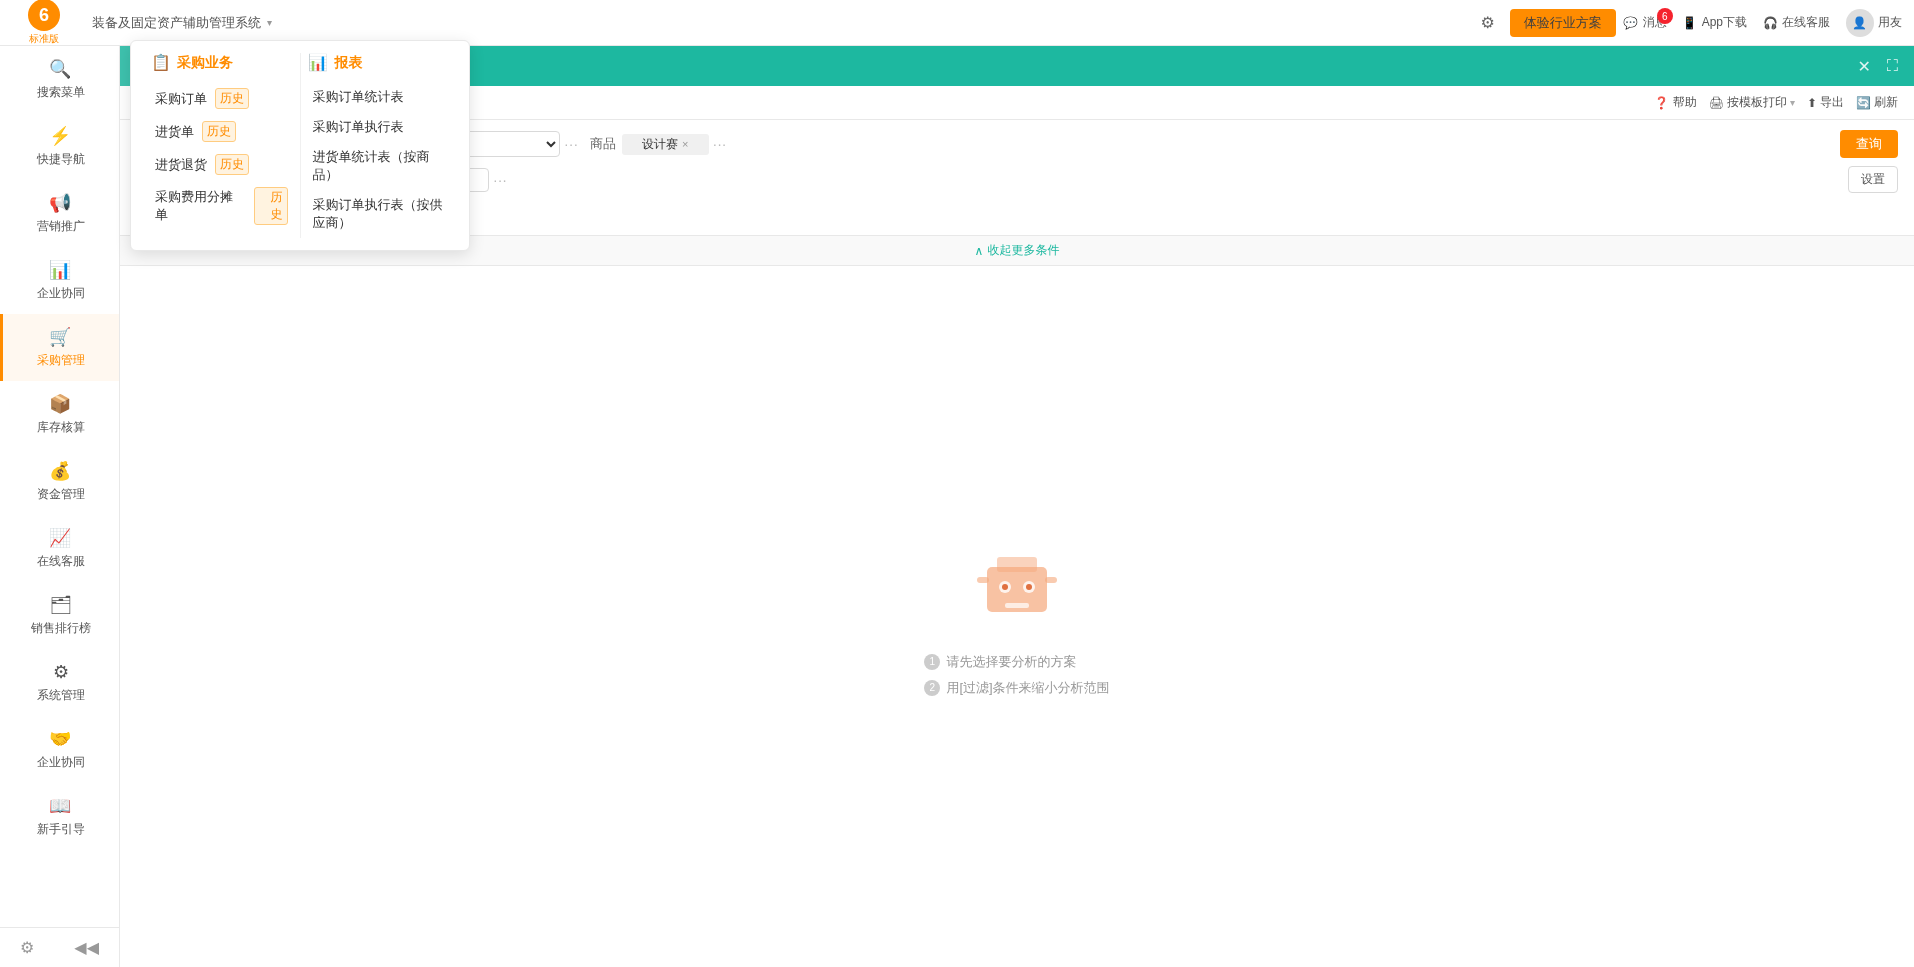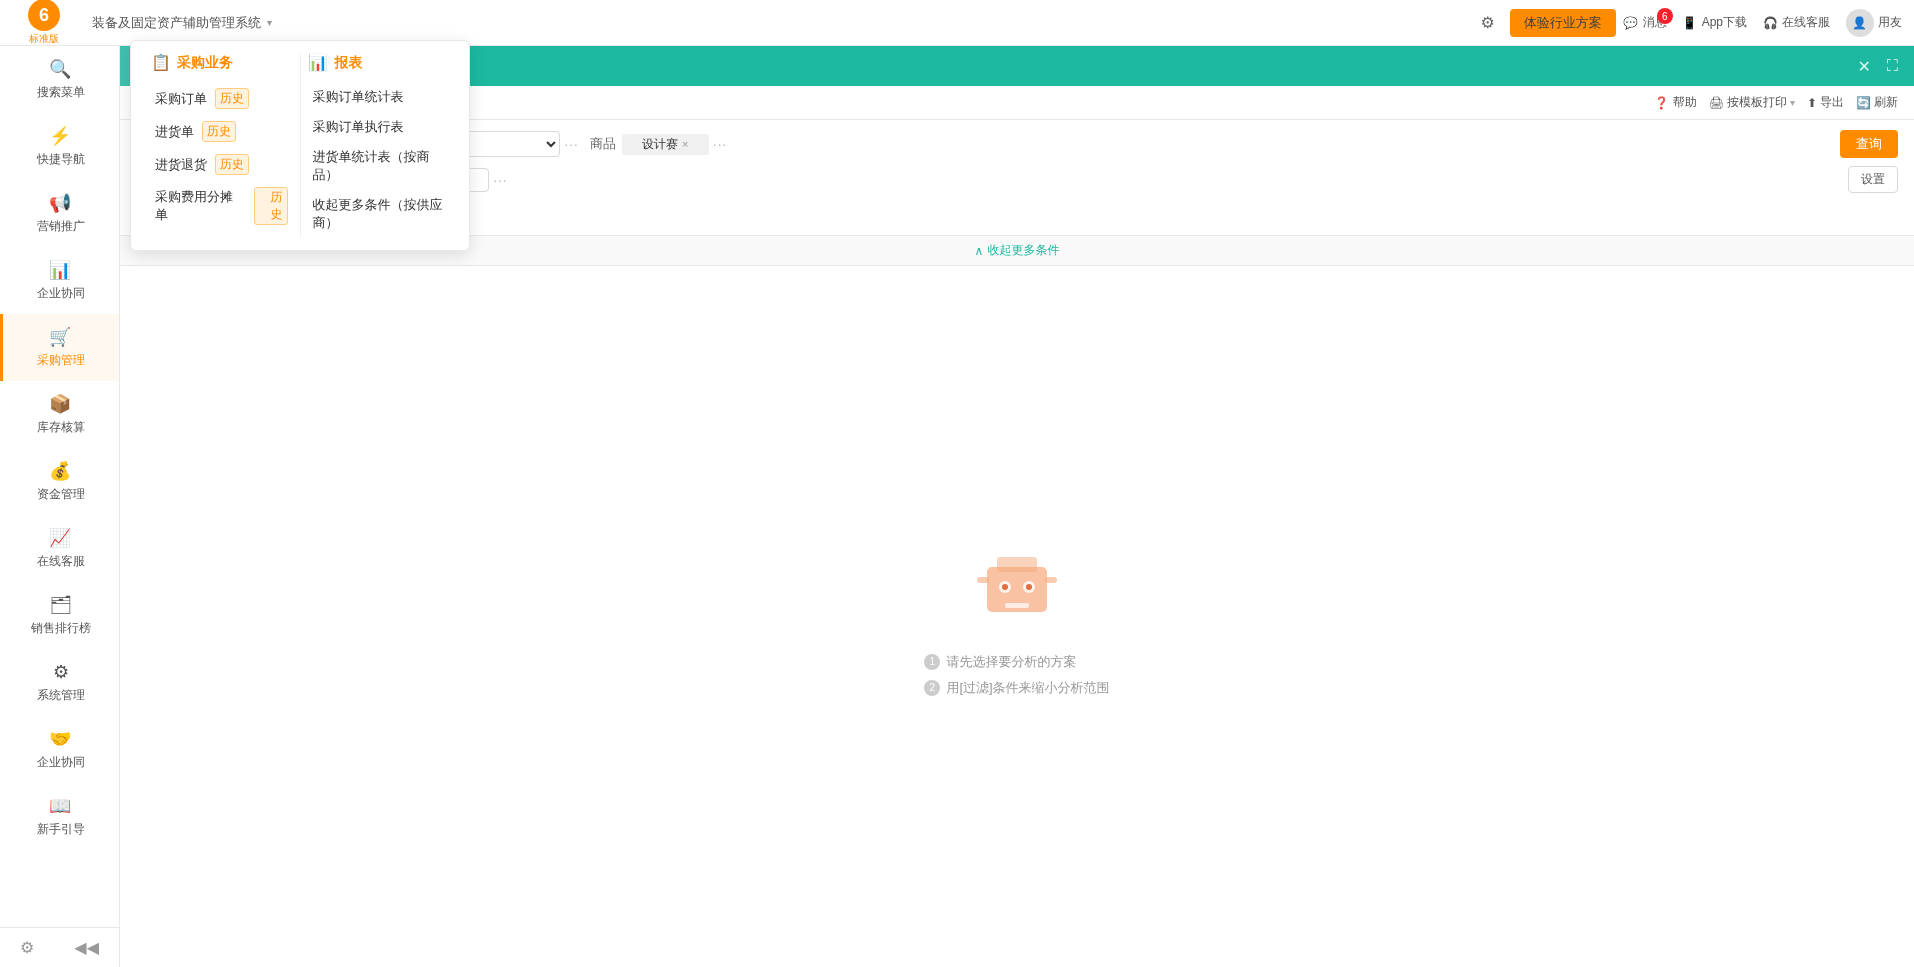--- a/index.html
+++ b/index.html
@@ -735,16 +735,16 @@
     <div class="dropdown-item">
       <span>采购订单统计表</span>
     </div>
     <div class="dropdown-item">
       <span>采购订单执行表</span>
     </div>
     <div class="dropdown-item">
       <span>进货单统计表（按商品）</span>
     </div>
     <div class="dropdown-item">
-      <span>收起更多条件（按供应商）</span>
+      <span>采购订单执行表（按供应商）</span>
     </div>
   </div>
 </div>
 
 </body></html>

